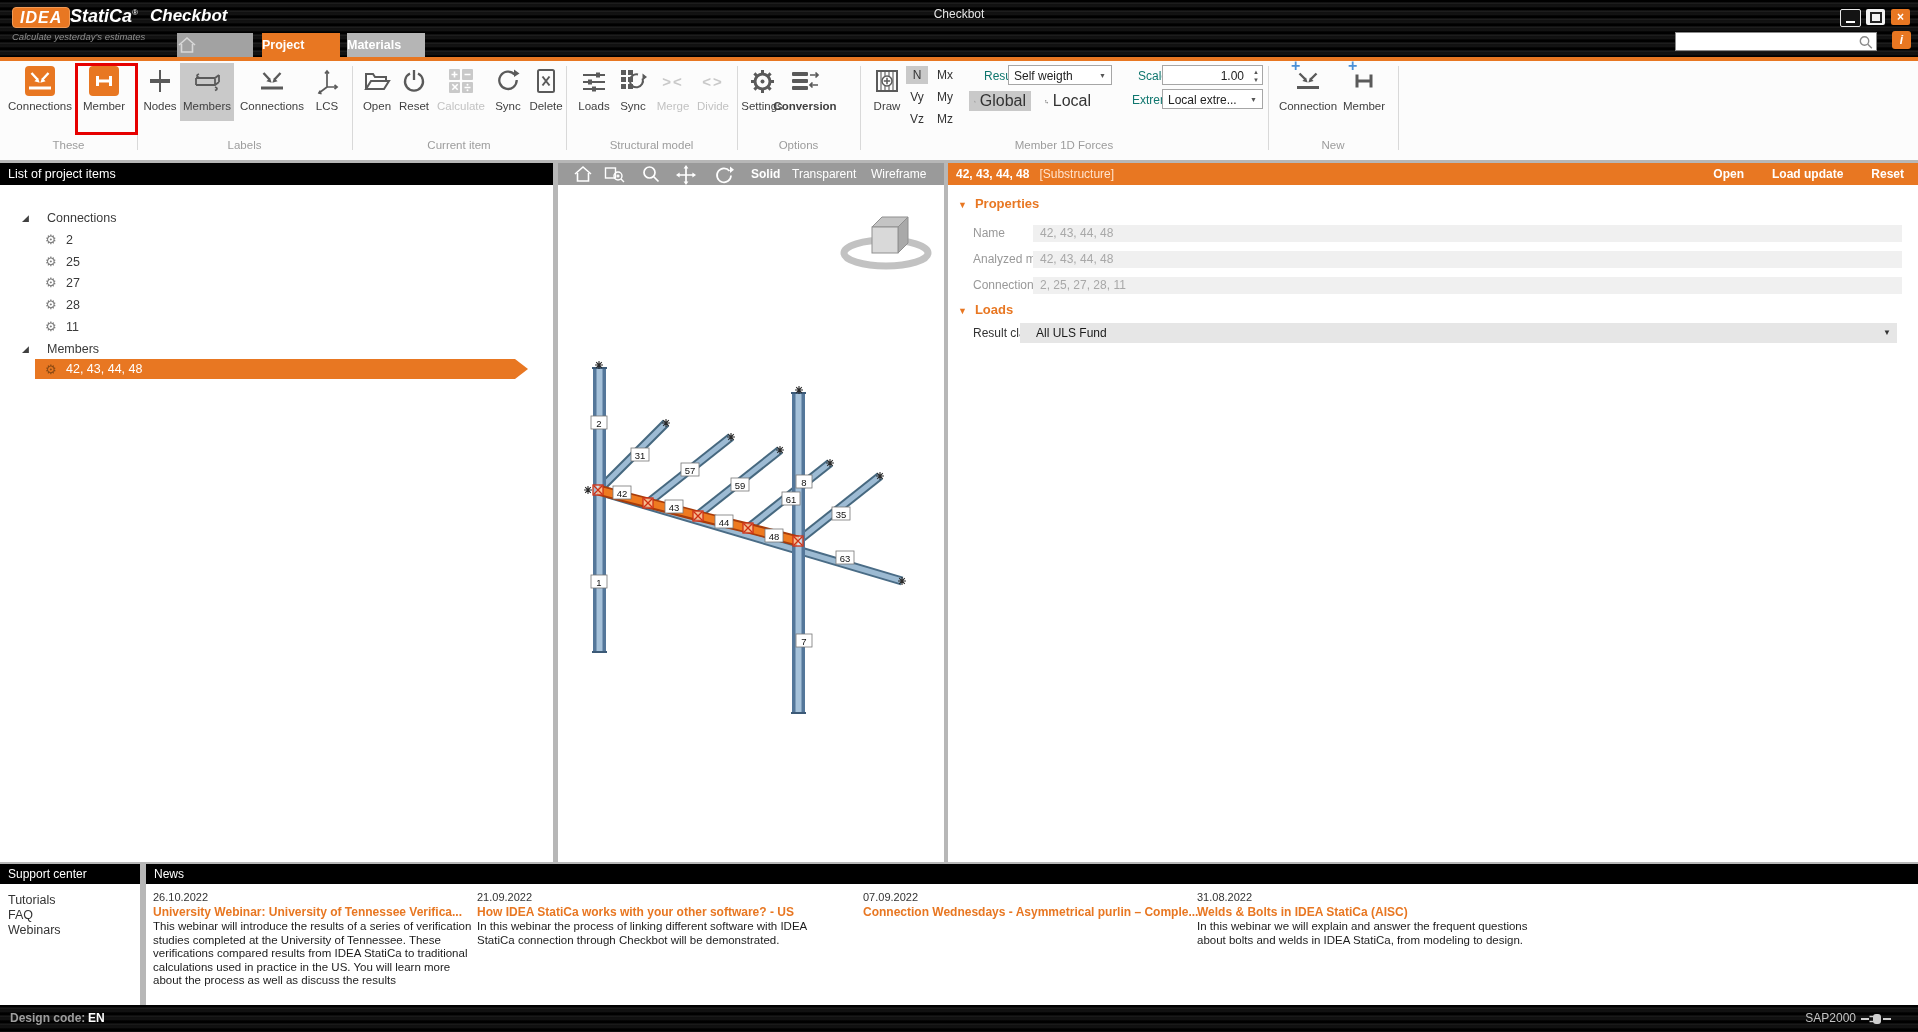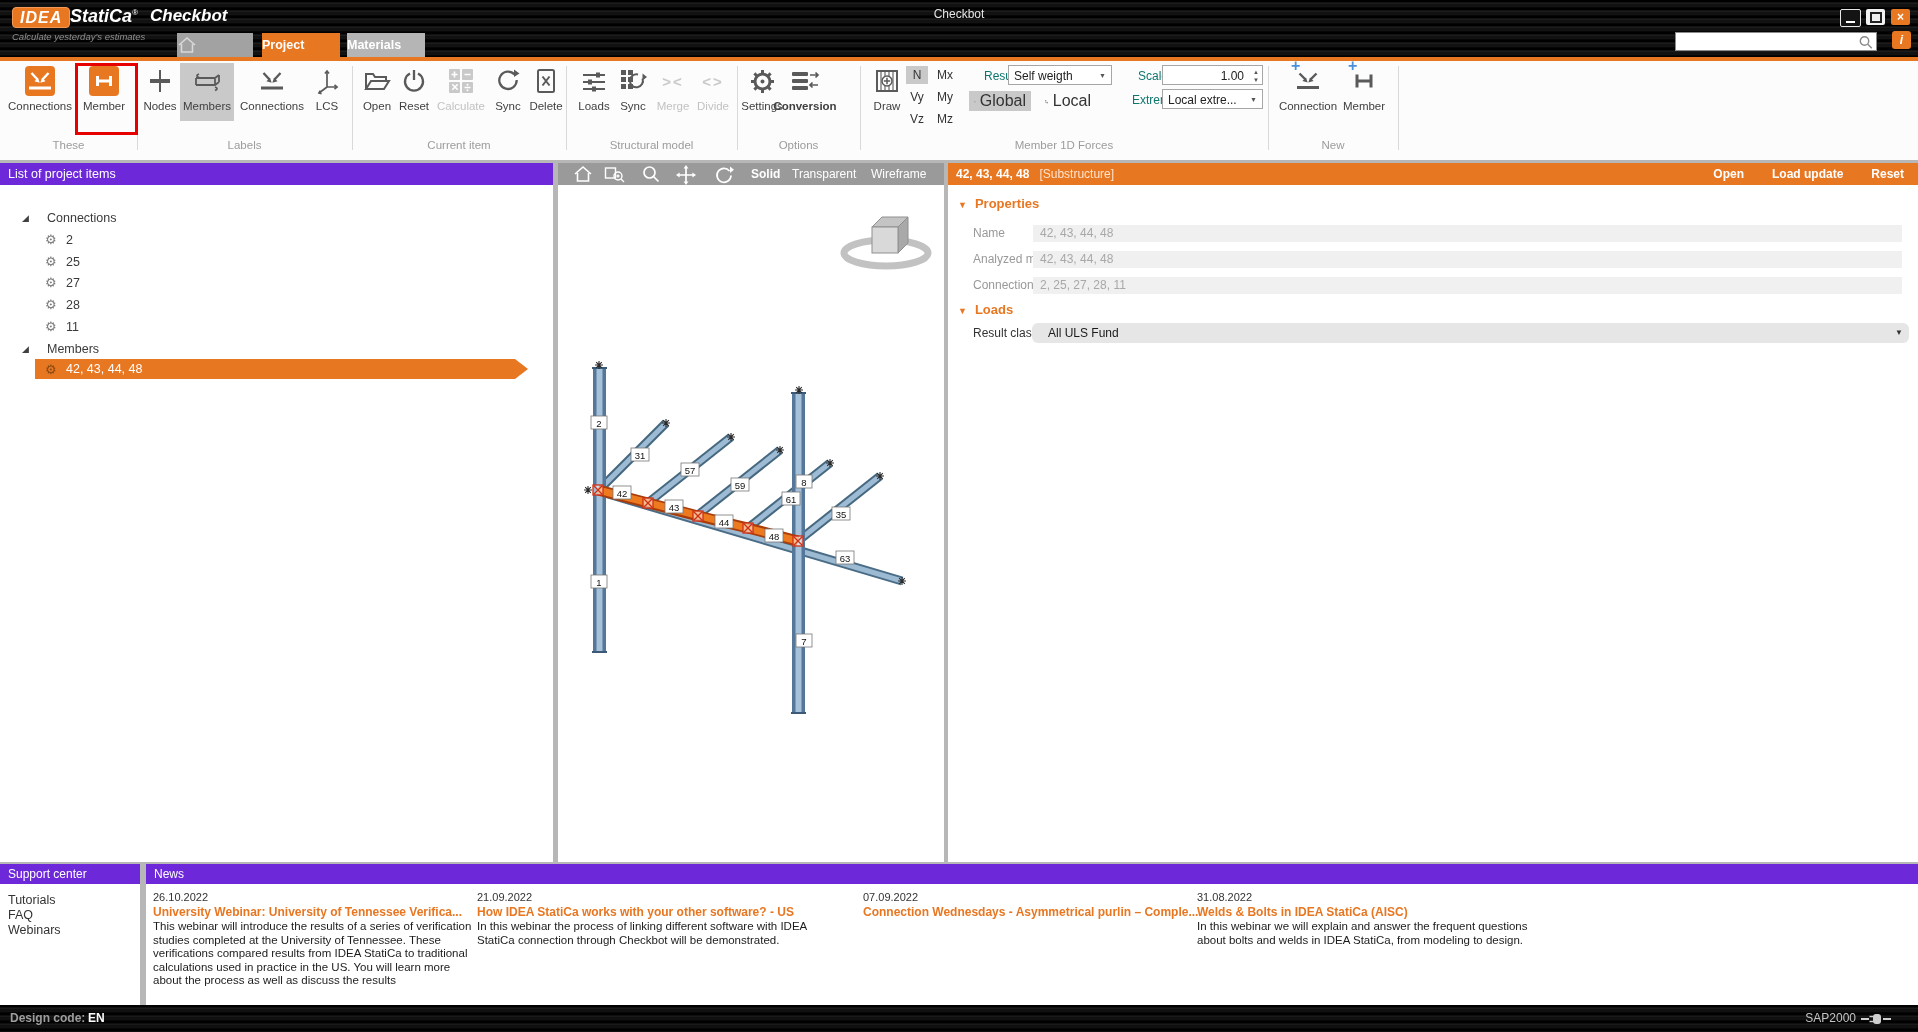--- a/index.html
+++ b/index.html
@@ -63,21 +63,21 @@
   .dd .caret{position:absolute;right:5px;top:0;font-size:7px;color:#555;}
   .minibtn{position:absolute;height:20px;display:flex;align-items:center;gap:4px;
     font-size:16px;color:#333;padding:0 5px;box-sizing:border-box;}
   .minibtn.on{background:#c9c9c9;}
   .spin{position:absolute;right:3px;top:2px;display:flex;flex-direction:column;
     font-size:6px;color:#555;line-height:8px;}
   .plus-badge{position:absolute;left:-4px;top:-8px;color:#4a90d8;font-weight:bold;
     font-size:16px;}
 
   
-  .phead{height:22px;line-height:22px;background:#6d28d9;color:#fff;font-size:12.5px;
+  .phead{height:22px;line-height:22px;background:#000000;color:#fff;font-size:12.5px;
     padding-left:8px;}
   #left-panel{position:absolute;left:0;top:163px;width:553px;height:699px;background:#fff;}
   .trow{position:absolute;left:0;height:21px;display:flex;align-items:center;
     font-size:12.5px;color:#3a3a3a;}
   .texp{position:absolute;left:22px;font-size:9px;color:#404040;}
   .tglbl{position:absolute;left:47px;}
   .tgear{position:absolute;left:45px;font-size:13px;color:#7d7d7d;line-height:13px;}
   .tilbl{position:absolute;left:66px;}
   #sel-row{position:absolute;left:35px;top:196px;width:493px;height:20px;background:#e87722;
     clip-path:polygon(0 0,calc(100% - 13px) 0,100% 50%,calc(100% - 13px) 100%,0 100%);
@@ -99,22 +99,22 @@
   #rp-head{height:22px;background:#e87722;color:#fff;display:flex;align-items:center;
     font-size:12px;}
   #rp-head .t1{font-weight:bold;margin-left:8px;}
   #rp-head .t2{margin-left:10px;color:#ffe3cd;}
   #rp-head .hbtn{font-weight:bold;color:#fff;}
   .sec-head{position:absolute;left:10px;font-size:13px;font-weight:bold;color:#e87722;}
   .sec-head .tri{font-size:9px;margin-right:8px;}
   .plabel{position:absolute;left:25px;font-size:12px;color:#999;line-height:17px;}
   .pfield{position:absolute;left:85px;width:869px;height:17px;background:#f0f0f0;
     color:#a8a8a8;font-size:12px;line-height:17px;padding-left:7px;box-sizing:border-box;}
-  #result-dd{position:absolute;left:84px;width:877px;height:20px;background:#e6e6e6;
-    color:#1a1a1a;font-size:12px;line-height:20px;padding-left:16px;box-sizing:border-box;border-radius:6px;}
+  #result-dd{position:absolute;left:72px;width:877px;height:20px;background:#e6e6e6;
+    color:#1a1a1a;font-size:12px;line-height:20px;padding-left:16px;box-sizing:border-box;}
   #result-dd .caret{position:absolute;right:6px;font-size:8px;color:#333;}
 
   
   #support{position:absolute;left:0;top:864px;width:140px;height:141px;background:#fff;}
   #support .phead,#news .phead{height:20px;line-height:20px;font-size:12px;}
   .slink{position:absolute;left:8px;font-size:12.5px;color:#333;}
   #news{position:absolute;left:146px;top:864px;width:1772px;height:141px;background:#fff;}
   .ncol{position:absolute;top:27px;width:322px;}
   .ndate{font-size:11px;color:#333;}
   .ntitle{font-size:12px;font-weight:bold;color:#e87722;margin-top:2px;white-space:nowrap;}

